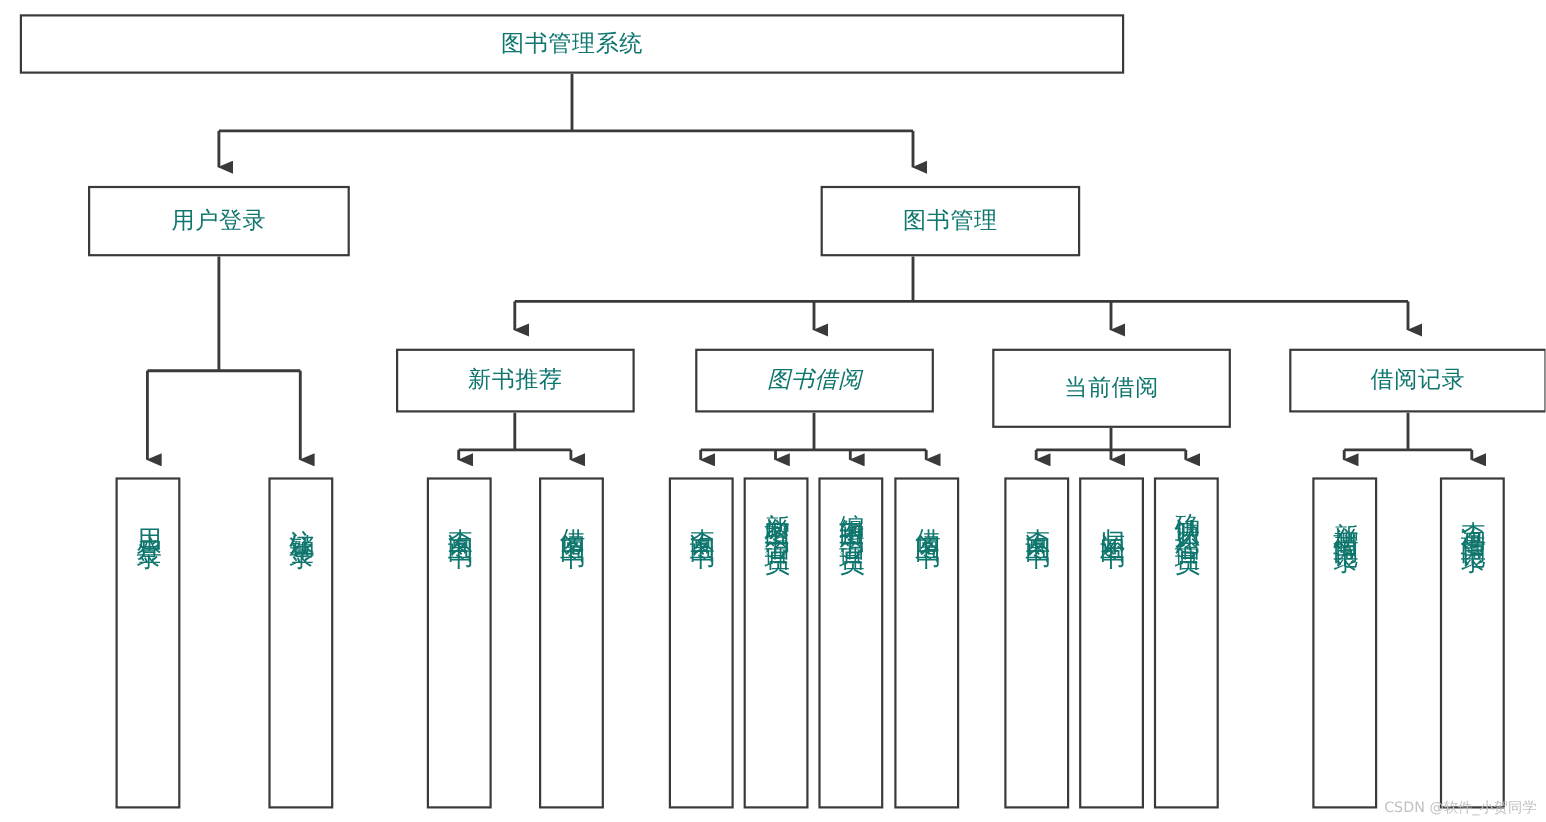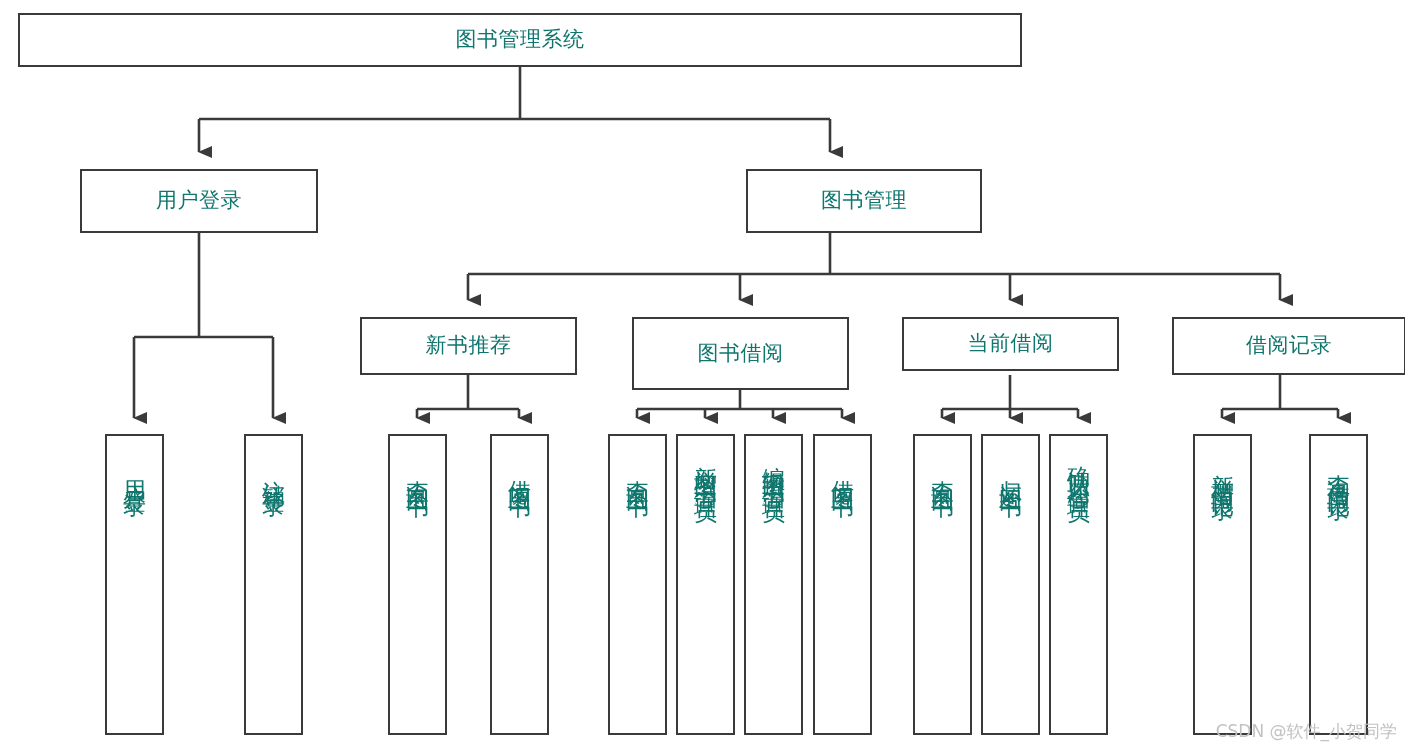--- a/index.html
+++ b/index.html
@@ -56,21 +56,21 @@
     writing-mode: vertical-rl;
     text-orientation: upright;
     font-size: 23px;
     letter-spacing: 5px;
     line-height: 1;
   }
   #watermark {
     position: absolute;
     right: 8px;
     bottom: 4px;
-    font-size: 17px;
+    font-size: 13px;
     color: #c2c2c2;
     white-space: nowrap;
     font-family: "DejaVu Sans", "Liberation Sans", sans-serif;
   }
 </style>
 </head>
 <body>
 
 <div id="diagram-root">
 
@@ -136,25 +136,25 @@
   </div>
 
   <div class="node horizontal" style="left:712px; top:169px; width:236px; height:64px;margin-left:34px;">
     <span class="label">图书管理</span>
   </div>
 
   <div class="node horizontal" style="left:360px; top:317px; width:217px; height:58px;justify-content:center;">
     <span class="label">新书推荐</span>
   </div>
 
-  <div class="node horizontal" style="left:632px; top:317px; width:217px; height:73px;">
+  <div class="node horizontal" style="left:632px; top:317px; width:217px; height:58px;font-style:italic;">
     <span class="label">图书借阅</span>
   </div>
 
-  <div class="node horizontal" style="left:902px; top:317px; width:217px; height:54px;">
+  <div class="node horizontal" style="left:902px; top:317px; width:217px; height:72px;">
     <span class="label">当前借阅</span>
   </div>
 
   <div class="node horizontal" style="left:1172px; top:317px; width:234px; height:58px;">
     <span class="label">借阅记录</span>
   </div>
 
   <div class="node vertical" style="left:105px; top:434px; width:59px; height:301px;">
     <span class="label">用户登录</span>
   </div>

